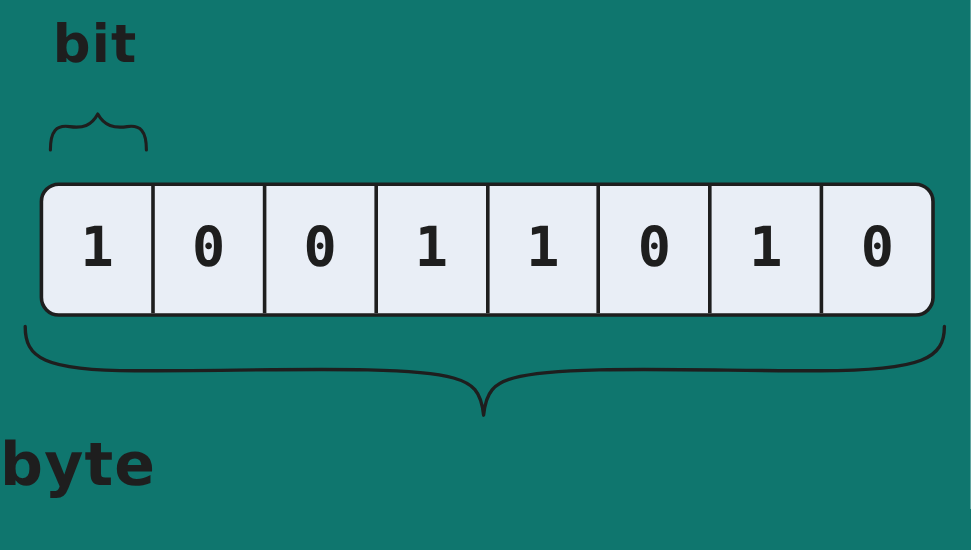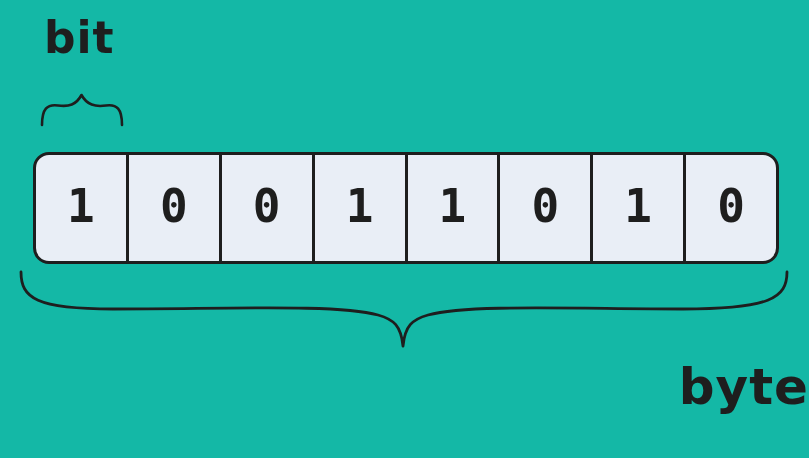--- a/index.html
+++ b/index.html
@@ -4,21 +4,21 @@
 <style>
   html, body {
     margin: 0;
     padding: 0;
     background: #ffffff;
   }
   .canvas {
     position: relative;
     width: 809px;
     height: 458px;
-    background: #14b8a6;
+    background: #0f766e;
     overflow: hidden;
     font-family: "DejaVu Sans", "Liberation Sans", sans-serif;
     color: #1e1e1e;
   }
   .bit-label {
     position: absolute;
     left: 44px;
     top: 12px;
     font-size: 44px;
     font-weight: 700;
@@ -67,21 +67,21 @@
     left: 18px;
     top: 270px;
     width: 772px;
     height: 80px;
   }
   .byte-label {
     position: absolute;
     left: 0;
     top: 358px;
     width: 809px;
-    text-align: right;
+    text-align: left;
     font-size: 50px;
     font-weight: 700;
     letter-spacing: 1px;
     color: #1e1e1e;
   }
   svg path {
     fill: none;
     stroke: #1e1e1e;
     stroke-linecap: round;
     stroke-linejoin: round;

